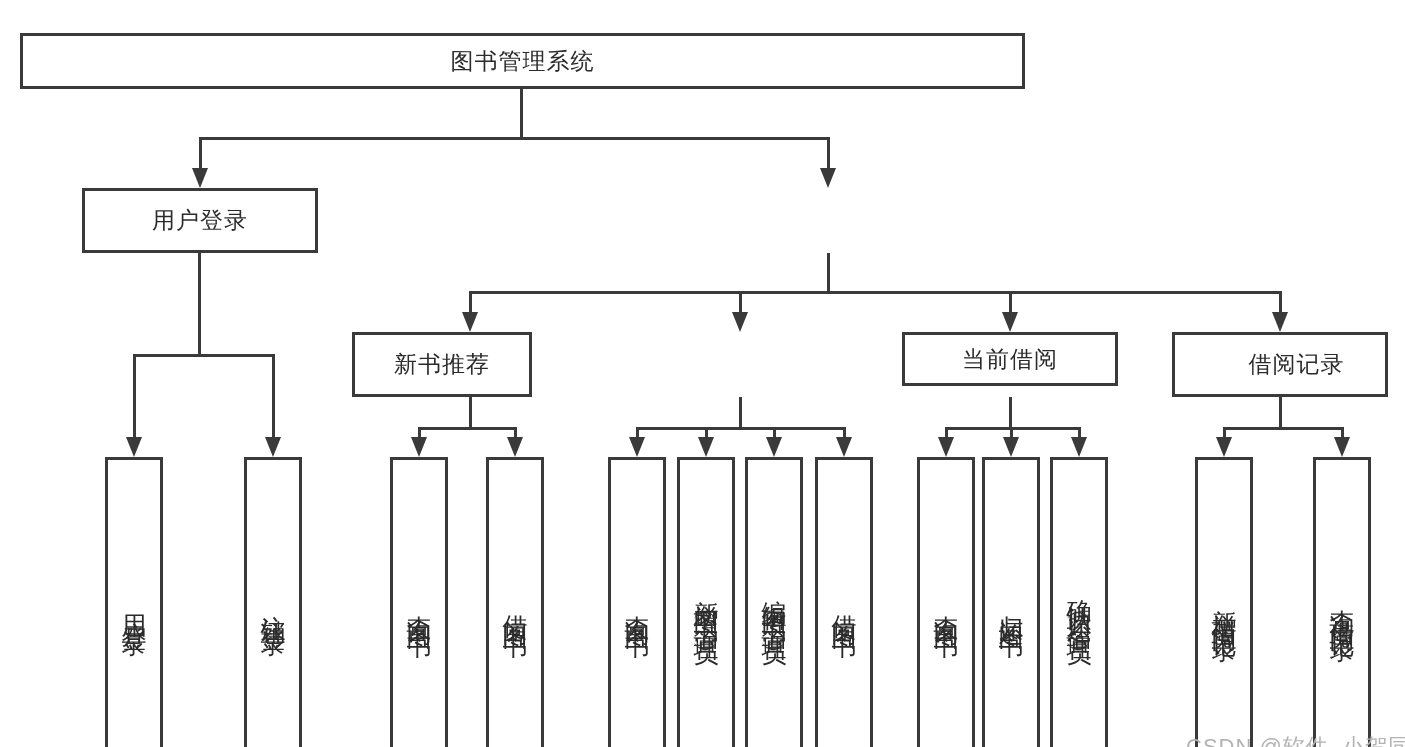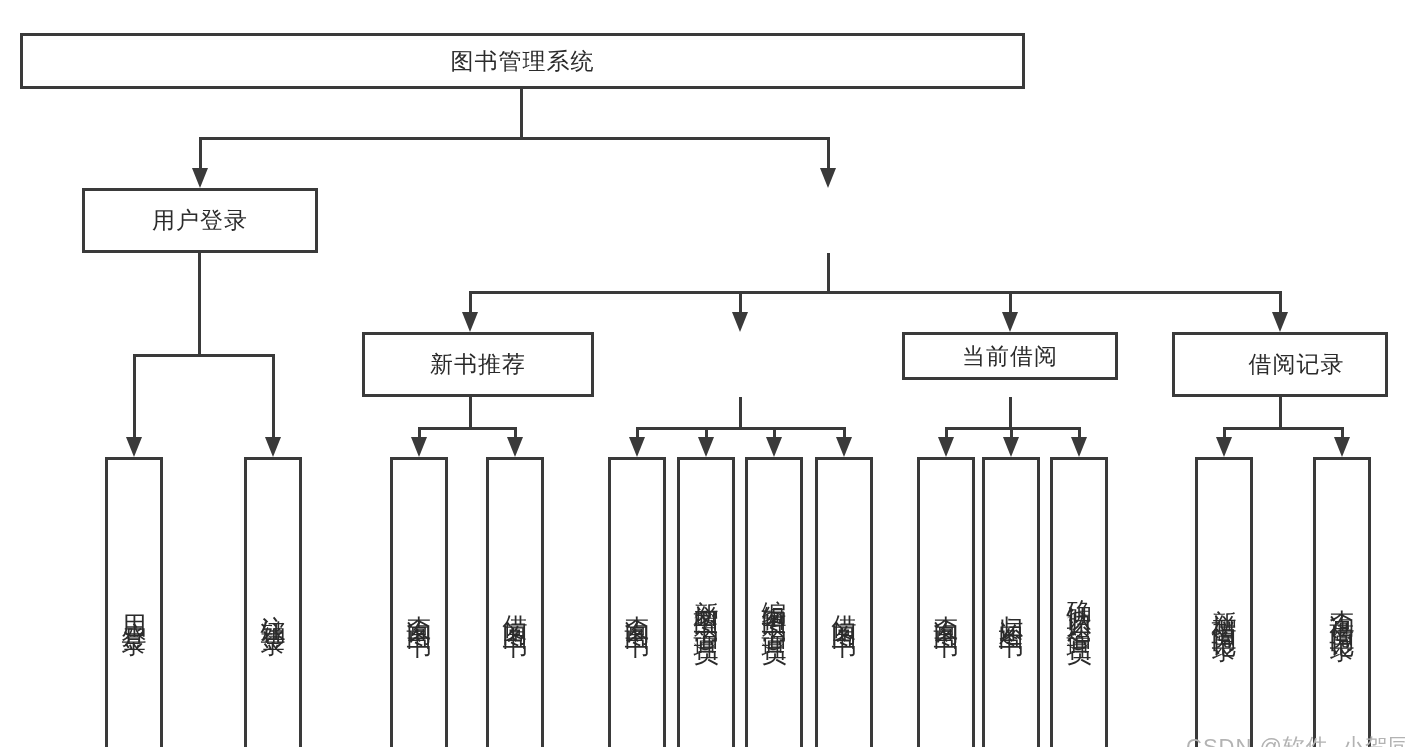--- a/index.html
+++ b/index.html
@@ -51,24 +51,24 @@
 <div id="stage">
 
   <div class="node root" style="left:20px;top:13px;width:1005px;height:56px;">
     <span>图书管理系统</span>
   </div>
 
   <div class="node h" style="left:82px;top:168px;width:236px;height:65px;">
     <span>用户登录</span>
   </div>
 
-  <div class="node h" style="left:362px;top:312px;width:232px;height:65px;align-items:center;">
+  <div class="node h" style="left:352px;top:312px;width:180px;height:65px;align-items:center;">
     <span>新书推荐</span>
   </div>
-  <div class="node h" style="left:902px;top:312px;width:216px;height:48px;">
+  <div class="node h" style="left:902px;top:312px;width:216px;height:54px;">
     <span>当前借阅</span>
   </div>
   <div class="node h" style="left:1172px;top:312px;width:216px;height:65px;padding-left:33px;">
     <span>借阅记录</span>
   </div>
 
   <div class="node v" style="left:105px;top:437px;width:58px;height:299px;">
     <span class="vtext">用户登录</span>
   </div>
   <div class="node v" style="left:244px;top:437px;width:58px;height:299px;">

